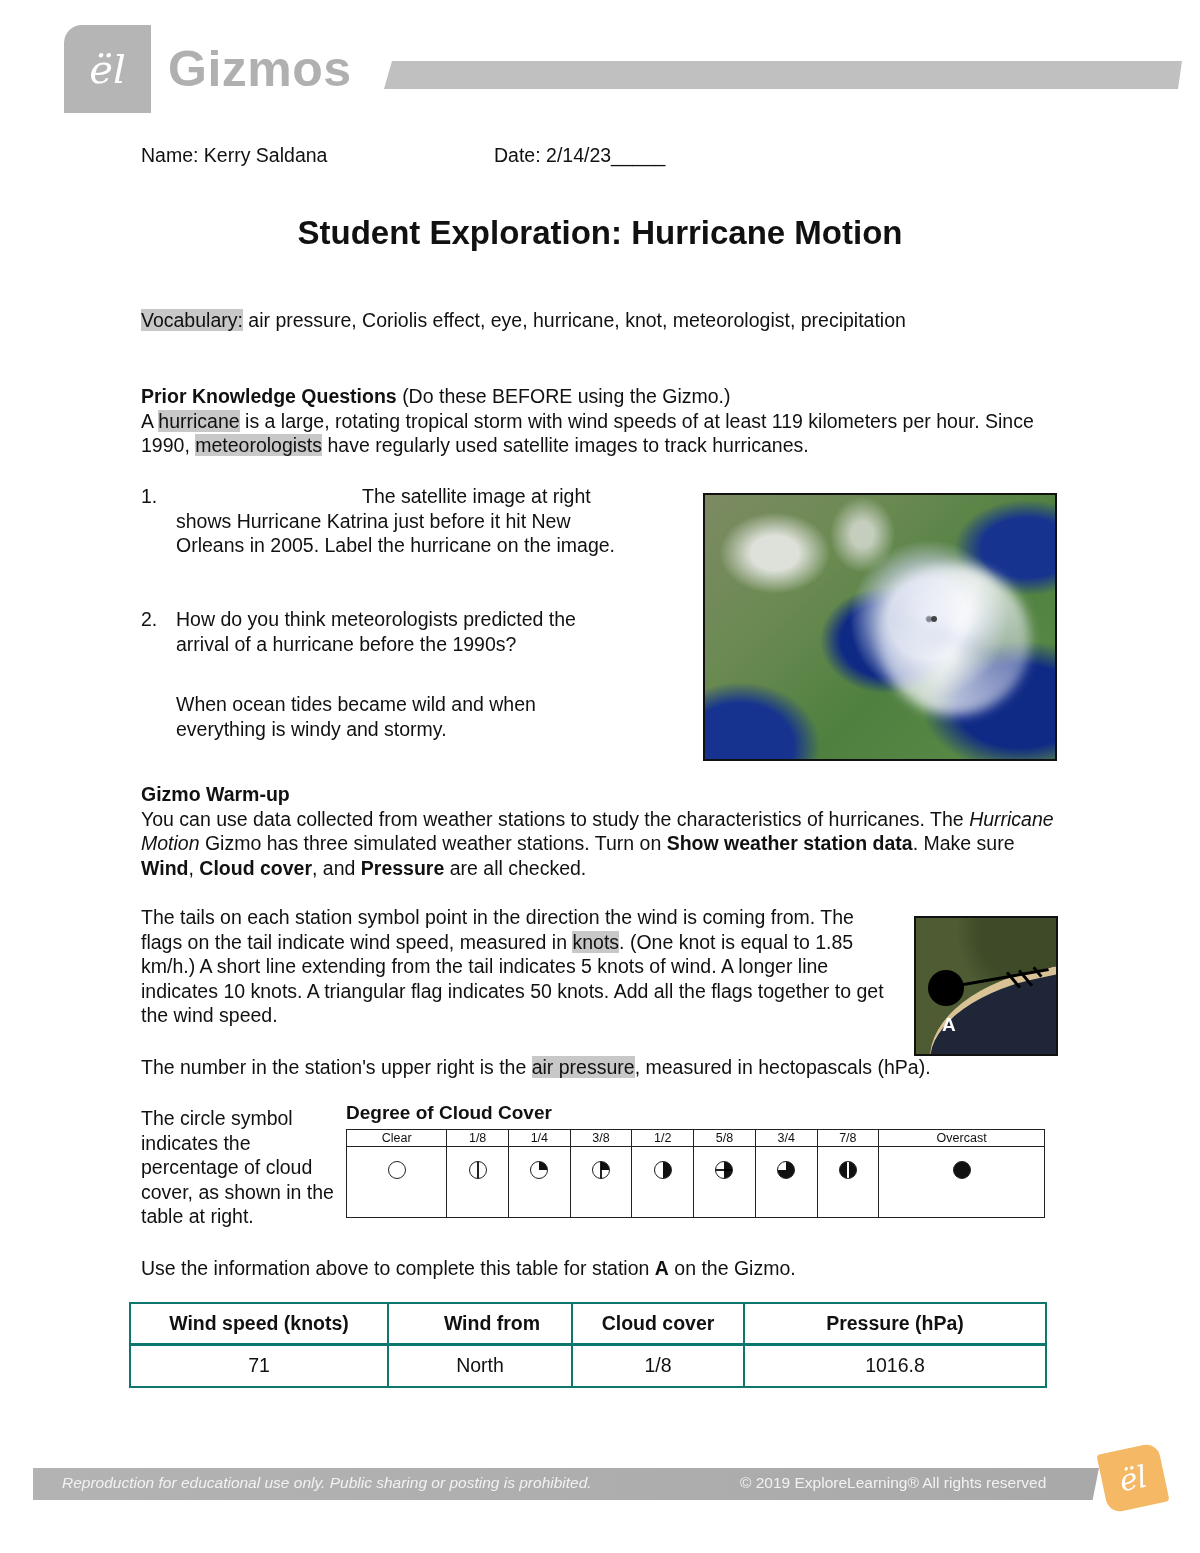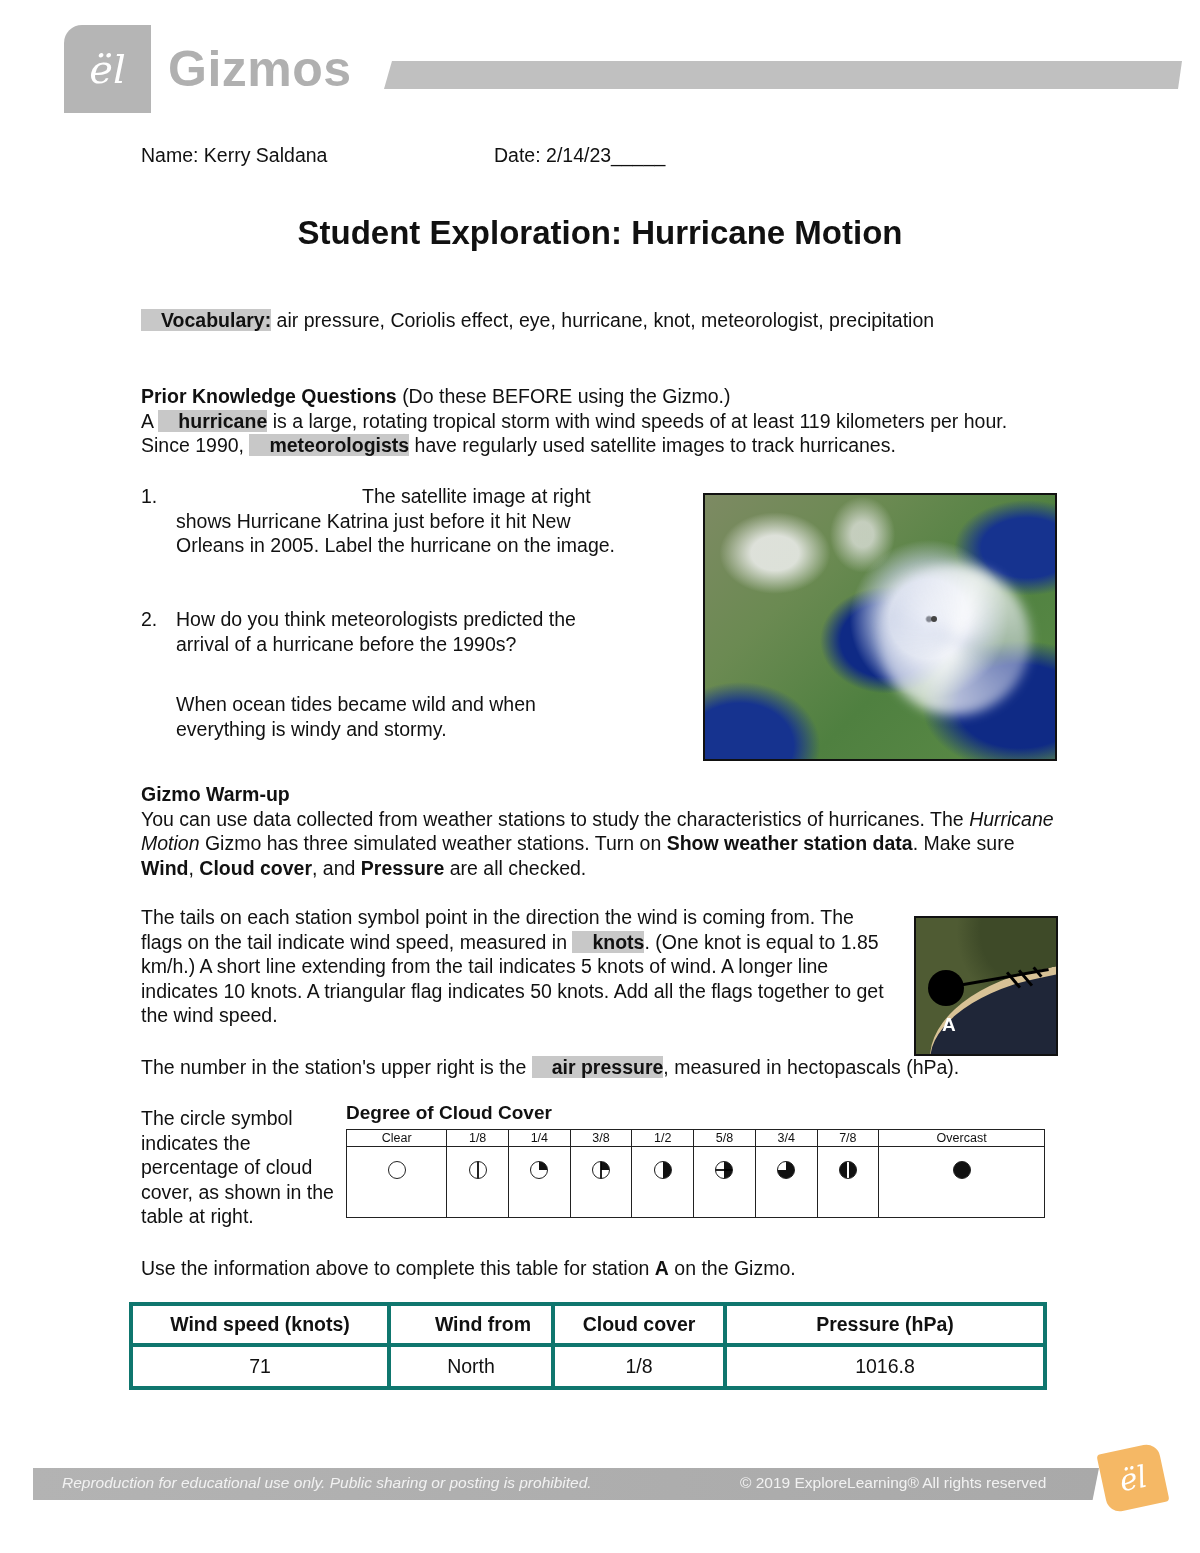--- a/index.html
+++ b/index.html
@@ -7,21 +7,21 @@
   body { position: relative; font-family: "Liberation Sans", sans-serif; color: #111; overflow: hidden; }
   .abs { position: absolute; }
 
   
   .logo-box { left: 64px; top: 25px; width: 87px; height: 88px; background: #b5b5b5; border-radius: 18px 0 0 0; display:flex; align-items:center; justify-content:center; }
   .logo-glyph { color: #fff; font-family: "DejaVu Serif", serif; font-style: italic; font-size: 40px; line-height: 1; }
   .brand { left: 168px; top: 40px; font-size: 50px; font-weight: bold; color: #b0b0b0; letter-spacing: 0.5px; }
   .header-bar { left: 384px; top: 61px; width: 798px; height: 28px; background: #c0c0c0; clip-path: polygon(1% 0, 100% 0, 99.5% 100%, 0 100%); }
 
   .text { font-size: 19.5px; line-height: 24.5px; }
-  .hl { background: #c8c8c8; font-weight: bold; padding-left: 20px; }
+  .hl { background: #c8c8c8; font-weight: normal; }
   b { font-weight: bold; }
   i { font-style: italic; }
 
   .title { left: 0; width: 1200px; top: 214px; text-align: center; font-size: 33px; font-weight: bold; }
 
   
   .sat { left: 703px; top: 493px; width: 354px; height: 268px; border: 2px solid #111; overflow: hidden;
     background:
       radial-gradient(circle at 64% 47%, #333 0 0.8%, #ffffff 1.5%, #f1f3f6 8%, #dfe4ee 15%, rgba(200,210,230,0.6) 22%, rgba(120,140,190,0) 30%),
       radial-gradient(ellipse at 20% 22%, rgba(240,240,240,0.85) 0 6%, rgba(240,240,240,0) 14%),
@@ -48,21 +48,21 @@
 
   
   .cc-title { left: 346px; top: 1102px; font-size: 19px; font-weight: bold; }
   table.cc { position:absolute; left: 346px; top: 1129px; border-collapse: collapse; width: 699px; }
   table.cc th { font-weight: normal; font-size: 12.5px; height: 17px; border: 1.5px solid #222; text-align: center; padding: 0; }
   table.cc td { height: 71px; border: 1.5px solid #222; text-align: center; vertical-align: top; padding-top: 14px; }
   .cov { display:inline-block; width: 18px; height: 18px; border-radius: 50%; border: 1.5px solid #222; }
 
   
   table.data { position:absolute; left: 129px; top: 1302px; width: 918px; border-collapse: collapse; }
-  table.data th, table.data td { border: 4px solid #0f766e; text-align: center; font-size: 19.5px; }
+  table.data th, table.data td { border: 2px solid #0f766e; text-align: center; font-size: 19.5px; }
   table.data th { height: 41px; font-weight: bold; }
   table.data td { height: 43px; }
   table.data tr:first-child th { border-bottom-width: 3px; }
 
   
   .footer-bar { left: 33px; top: 1468px; width: 1066px; height: 32px; background: linear-gradient(90deg, #b3b3b3, #a9a9a9); clip-path: polygon(0 0, 100% 0, 99.4% 100%, 0 100%); }
   .footer-left { left: 62px; top: 1474px; color: #f2f2f2; font-style: italic; font-size: 15.5px; }
   .footer-right { left: 728px; top: 1474px; color: #f2f2f2; font-size: 15.5px; margin-left: 12px; }
   .footer-logo { left: 1102px; top: 1448px; width: 62px; height: 60px; background: #f5b865; border-radius: 4px 14px 4px 14px; transform: rotate(-12deg); display:flex; align-items:center; justify-content:center; }
   .footer-logo span { color:#fff; font-family: "DejaVu Serif", serif; font-style: italic; font-size: 30px; }
@@ -171,21 +171,21 @@
   </tr>
 </tbody>
   </table>
 
 <div class="abs text" style="left:141px; top:1256px;"><span>Use the information above to complete this table for station </span><b>A</b><span> on the Gizmo.</span></div>
 
 <table class="data">
   <tbody>
       <tr>
     <th style="width:258px;">Wind speed (knots)</th>
-    <th style="width:164px;padding-left:24px;">Wind from</th>
+    <th style="width:184px;padding-left:24px;">Wind from</th>
     <th style="width:172px;">Cloud cover</th>
     <th>Pressure (hPa)</th>
   </tr>
   <tr>
     <td>71</td>
     <td>North</td>
     <td>1/8</td>
     <td>1016.8</td>
   </tr>
 </tbody>

